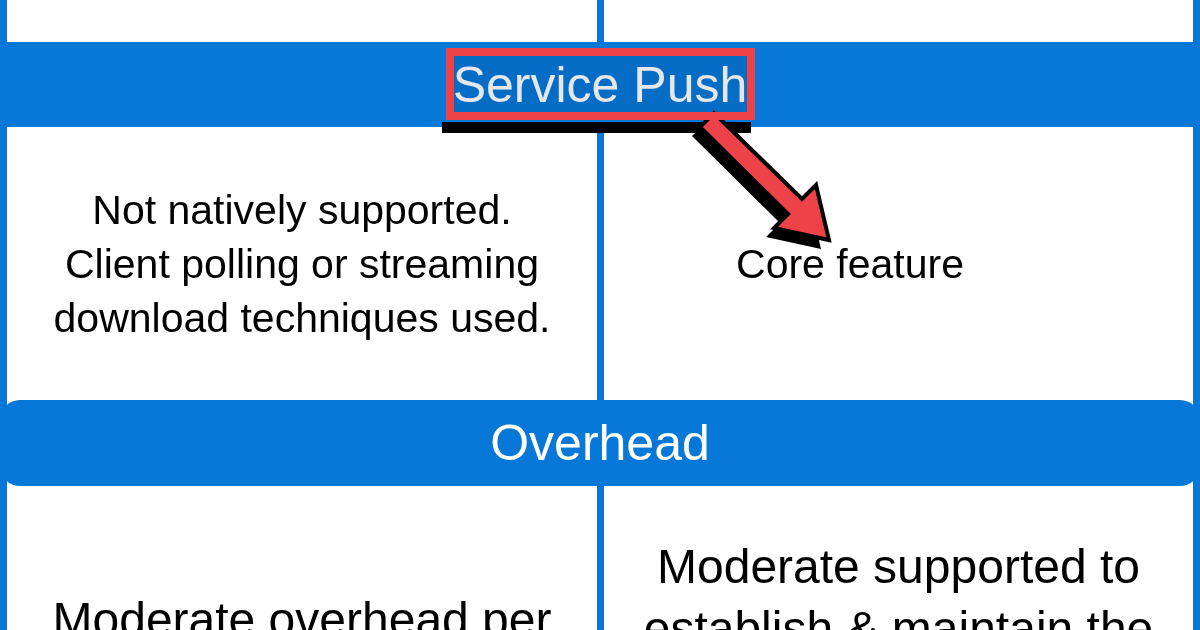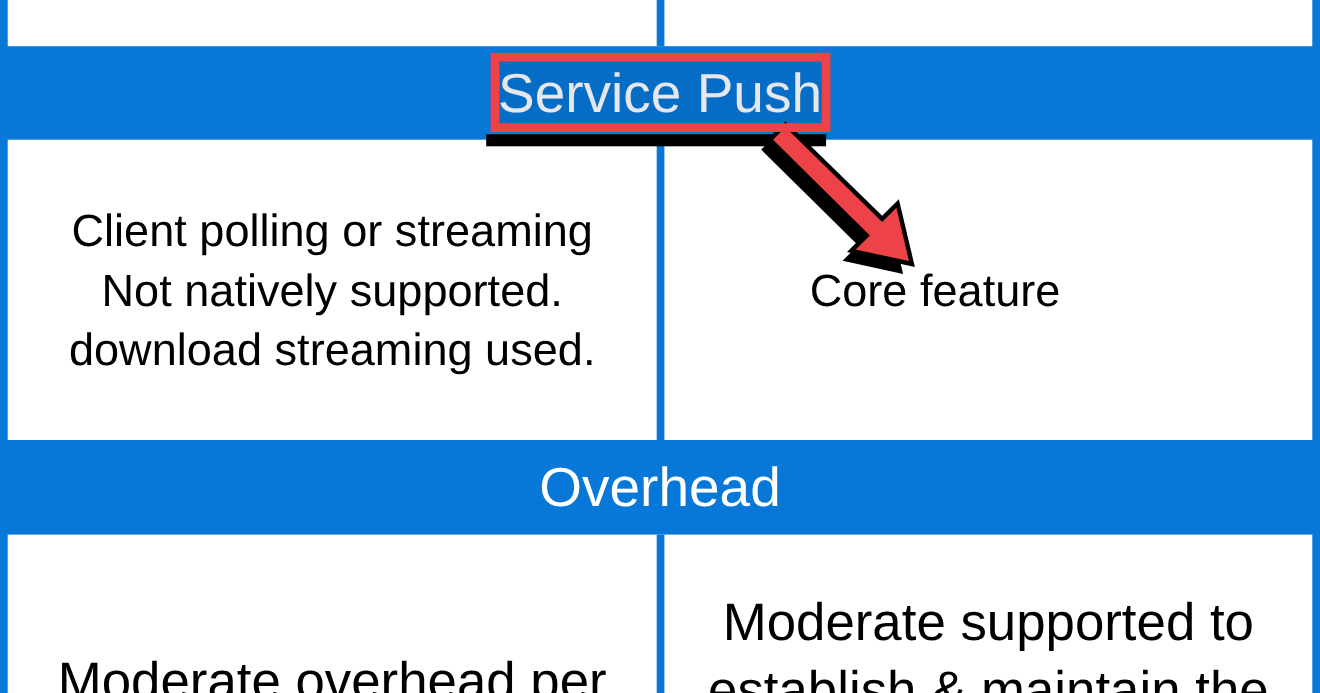--- a/index.html
+++ b/index.html
@@ -28,21 +28,21 @@
 
   
   .band{
     position:absolute;left:0;width:1200px;
     background:var(--band-blue);
     display:flex;align-items:center;justify-content:center;
     color:var(--header-text);
     font-size:50px;font-weight:300;letter-spacing:0px;
   }
   .band.service{top:42px;height:85px;}
-  .band.overhead{top:400px;height:86px;}
+  .band.overhead{top:400px;height:86px;border-radius:20px;}
 
   
   .cell{
     position:absolute;
     display:flex;flex-direction:column;align-items:center;
     text-align:center;
     font-weight:300;
   }
   .cell .line{white-space:nowrap;}
   .cell.mid{top:127px;height:273px;justify-content:center;font-size:41px;line-height:54px;}
@@ -78,23 +78,23 @@
 
   <div class="col-divider divider-top"></div>
 
   <div class="band service">
     <span>Service Push</span>
   </div>
 
   <div class="col-divider divider-middle"></div>
 
   <div class="cell mid left">
+    <div class="line">Not natively supported.</div>
     <div class="line">Client polling or streaming</div>
-    <div class="line">Not natively supported.</div>
-    <div class="line">download streaming used.</div>
+    <div class="line">download techniques used.</div>
   </div>
 
   <div class="cell mid right">
     <div class="line">Core feature</div>
   </div>
 
   <div class="band overhead">
     <span>Overhead</span>
   </div>
 

